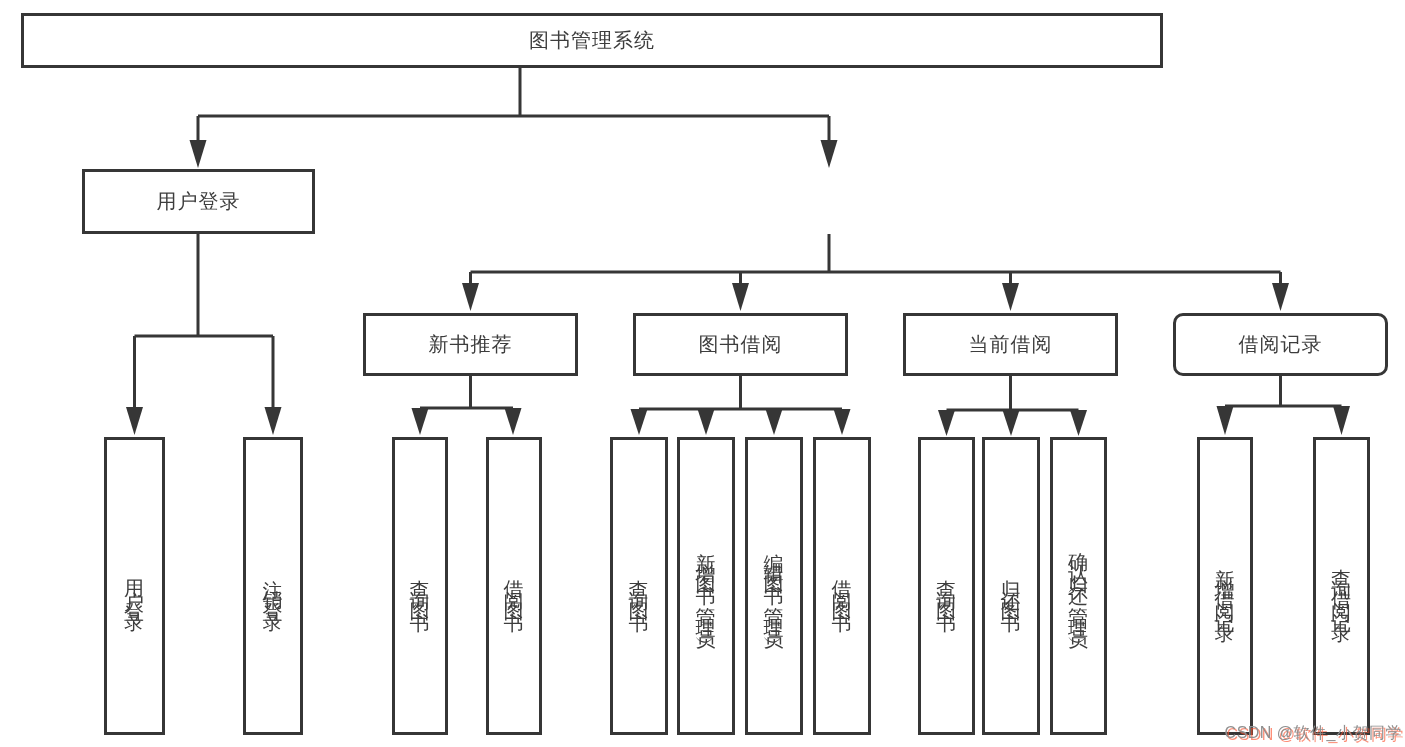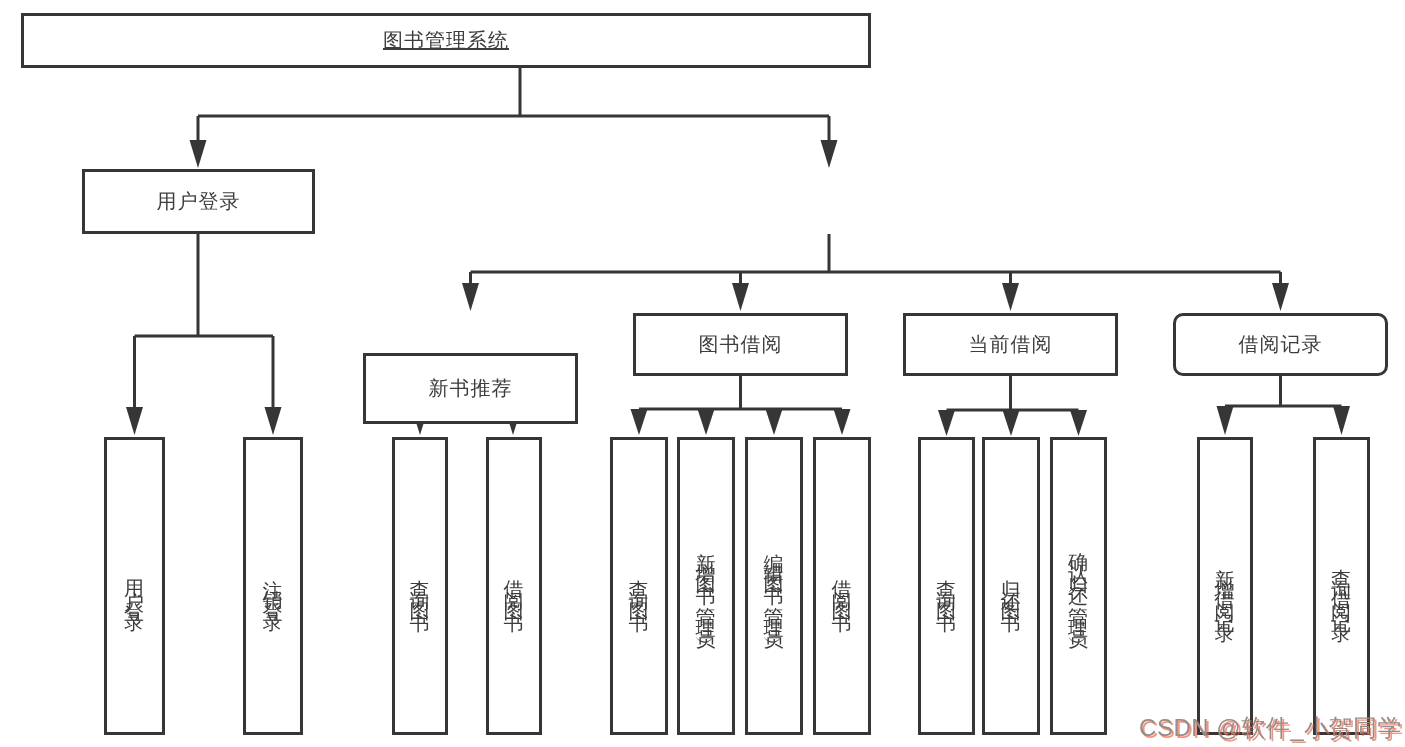--- a/index.html
+++ b/index.html
@@ -27,21 +27,21 @@
   .leaf{
     writing-mode:vertical-rl;
     font-size:20px;
     letter-spacing:0.55em;
     line-height:1;
   }
   #watermark{
     position:absolute;
     right:3px;
     bottom:3px;
-    font-size:24px;
+    font-size:16px;
     color:#8f8f8f;
     letter-spacing:0.5px;
     text-shadow:2px 2px 0 rgba(252,85,49,0.65);
     white-space:nowrap;
   }
 </style>
 </head>
 <body>
 
 <div id="canvas">
@@ -79,25 +79,25 @@
       <polygon points="765.5,409 782.5,409 774,435"></polygon>
       <polygon points="833.5,409 850.5,409 842,435"></polygon>
       <polygon points="938,410 955,410 946.5,436"></polygon>
       <polygon points="1002.5,410 1019.5,410 1011,436"></polygon>
       <polygon points="1070,410 1087,410 1078.5,436"></polygon>
       <polygon points="1216.5,406 1233.5,406 1225,435"></polygon>
       <polygon points="1333,406 1350,406 1341.5,435"></polygon>
     </g>
   </svg>
 
-  <div class="node" style="left:21px;top:13px;width:850px;height:55px;text-decoration:underline;">图书管理系统</div>
+  <div class="node" style="left:21px;top:13px;width:1142px;height:55px;">图书管理系统</div>
 
   <div class="node" style="left:82px;top:169px;width:233px;height:65px;">用户登录</div>
 
-  <div class="node" style="left:363px;top:313px;width:215px;height:71px;margin-top:40px;">新书推荐</div>
+  <div class="node" style="left:363px;top:313px;width:215px;height:63px;">新书推荐</div>
   <div class="node" style="left:903px;top:313px;width:215px;height:63px;">当前借阅</div>
   <div class="node" style="left:633px;top:313px;width:215px;height:63px;">图书借阅</div>
   <div class="node" style="left:1173px;top:313px;width:215px;height:63px;border-radius:10px;">借阅记录</div>
 
   <div class="node leaf" style="left:104px;top:437px;width:61px;height:298px;">用户登录</div>
   <div class="node leaf" style="left:243px;top:437px;width:60px;height:298px;">注销登录</div>
 
   <div class="node leaf" style="left:392px;top:437px;width:56px;height:298px;">查询图书</div>
   <div class="node leaf" style="left:486px;top:437px;width:56px;height:298px;">借阅图书</div>
 

